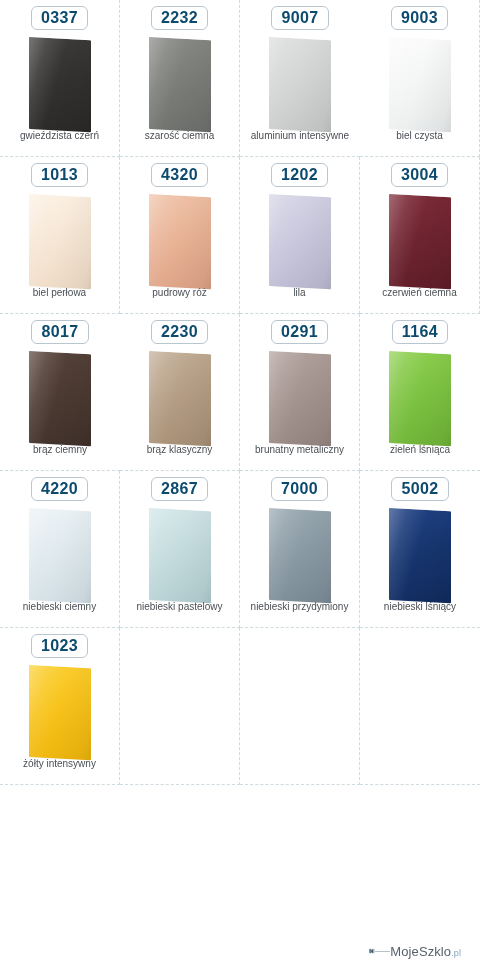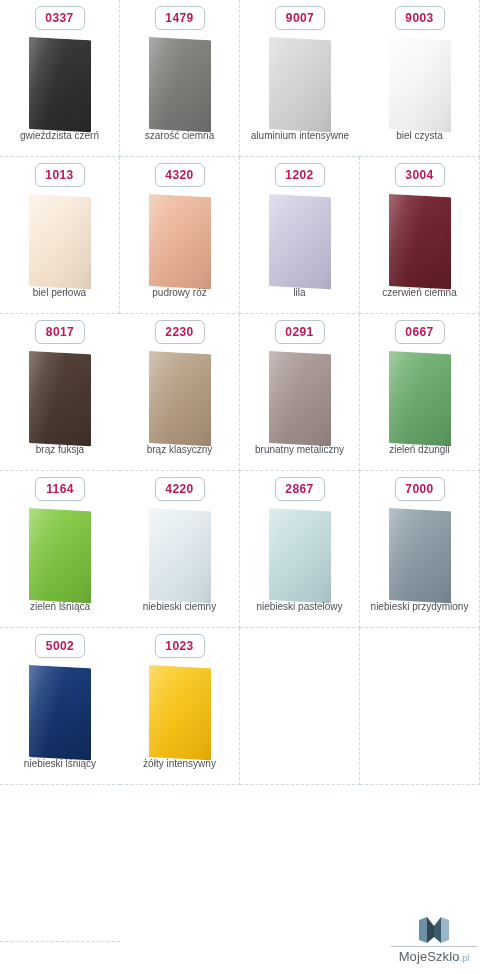--- a/index.html
+++ b/index.html
@@ -42,24 +42,24 @@
     box-sizing: border-box;
     min-width: 50px;
     height: 24px;
     padding: 0 9px;
     border: 1px solid #b9c5cf;
     border-radius: 6px;
     background: #ffffff;
     display: flex;
     align-items: center;
     justify-content: center;
-    font-size: 12px;
+    font-size: 16px;
     font-weight: 700;
     letter-spacing: 0.4px;
-    color: #be185d;
+    color: #0c4a6e;
   }
 
   .panel-wrap {
     position: relative;
     width: 100px;
     height: 96px;
     margin-top: 8px;
     display: flex;
     align-items: flex-start;
     justify-content: center;
@@ -131,25 +131,24 @@
     text-align: center;
     font-size: 10px;
     line-height: 12px;
     color: #4a4f54;
     padding: 0 3px;
     box-sizing: border-box;
   }
 
   #brand-footer {
     position: absolute;
-    right: 0;
+    right: 19px;
     bottom: 10px;
     width: 92px;
     display: flex;
-    flex-direction: column;
     align-items: center;
   }
   #brand-mark { display: block; }
   #brand-rule {
     width: 86px;
     height: 1px;
     background: #b9c2c9;
     margin: 3px 0 2px 0;
   }
   #brand-text {
@@ -174,21 +173,21 @@
         <div class="panel-shadow"></div>
         <div class="panel">
           <div class="panel-face" style="background: linear-gradient(160deg, rgb(61, 60, 58) 0%, rgb(50, 49, 47) 48%, rgb(42, 41, 40) 100%);"></div>
           <div class="panel-cap"></div>
           <div class="panel-edge"></div>
         </div>
       </div>
       <div class="color-label">gwieździsta czerń</div>
     </div>
     <div class="swatch-cell">
-      <div class="code-badge">1479</div>
+      <div class="code-badge">2232</div>
       <div class="panel-wrap">
         <div class="panel-shadow"></div>
         <div class="panel">
           <div class="panel-face" style="background: linear-gradient(160deg, rgb(136, 138, 134) 0%, rgb(123, 125, 121) 48%, rgb(110, 112, 109) 100%);"></div>
           <div class="panel-cap"></div>
           <div class="panel-edge"></div>
         </div>
       </div>
       <div class="color-label">szarość ciemna</div>
     </div>
@@ -267,21 +266,21 @@
     <div class="swatch-cell col-last">
       <div class="code-badge">8017</div>
       <div class="panel-wrap">
         <div class="panel-shadow"></div>
         <div class="panel">
           <div class="panel-face" style="background: linear-gradient(160deg, rgb(86, 67, 58) 0%, rgb(75, 58, 50) 48%, rgb(64, 49, 42) 100%);"></div>
           <div class="panel-cap"></div>
           <div class="panel-edge"></div>
         </div>
       </div>
-      <div class="color-label">brąz fuksja</div>
+      <div class="color-label">brąz ciemny</div>
     </div>
     <div class="swatch-cell">
       <div class="code-badge">2230</div>
       <div class="panel-wrap">
         <div class="panel-shadow"></div>
         <div class="panel">
           <div class="panel-face" style="background: linear-gradient(160deg, rgb(194, 173, 150) 0%, rgb(180, 157, 132) 48%, rgb(167, 143, 118) 100%);"></div>
           <div class="panel-cap"></div>
           <div class="panel-edge"></div>
         </div>
@@ -292,32 +291,20 @@
       <div class="code-badge">0291</div>
       <div class="panel-wrap">
         <div class="panel-shadow"></div>
         <div class="panel">
           <div class="panel-face" style="background: linear-gradient(160deg, rgb(178, 162, 157) 0%, rgb(164, 148, 143) 48%, rgb(150, 134, 130) 100%);"></div>
           <div class="panel-cap"></div>
           <div class="panel-edge"></div>
         </div>
       </div>
       <div class="color-label">brunatny metaliczny</div>
-    </div>
-    <div class="swatch-cell">
-      <div class="code-badge">0667</div>
-      <div class="panel-wrap">
-        <div class="panel-shadow"></div>
-        <div class="panel">
-          <div class="panel-face" style="background: linear-gradient(160deg, rgb(122, 184, 123) 0%, rgb(106, 169, 108) 48%, rgb(93, 154, 96) 100%);"></div>
-          <div class="panel-cap"></div>
-          <div class="panel-edge"></div>
-        </div>
-      </div>
-      <div class="color-label">zieleń dżungli</div>
     </div>
     <div class="swatch-cell col-last">
       <div class="code-badge">1164</div>
       <div class="panel-wrap">
         <div class="panel-shadow"></div>
         <div class="panel">
           <div class="panel-face" style="background: linear-gradient(160deg, rgb(143, 208, 82) 0%, rgb(125, 194, 66) 48%, rgb(111, 179, 55) 100%);"></div>
           <div class="panel-cap"></div>
           <div class="panel-edge"></div>
         </div>

